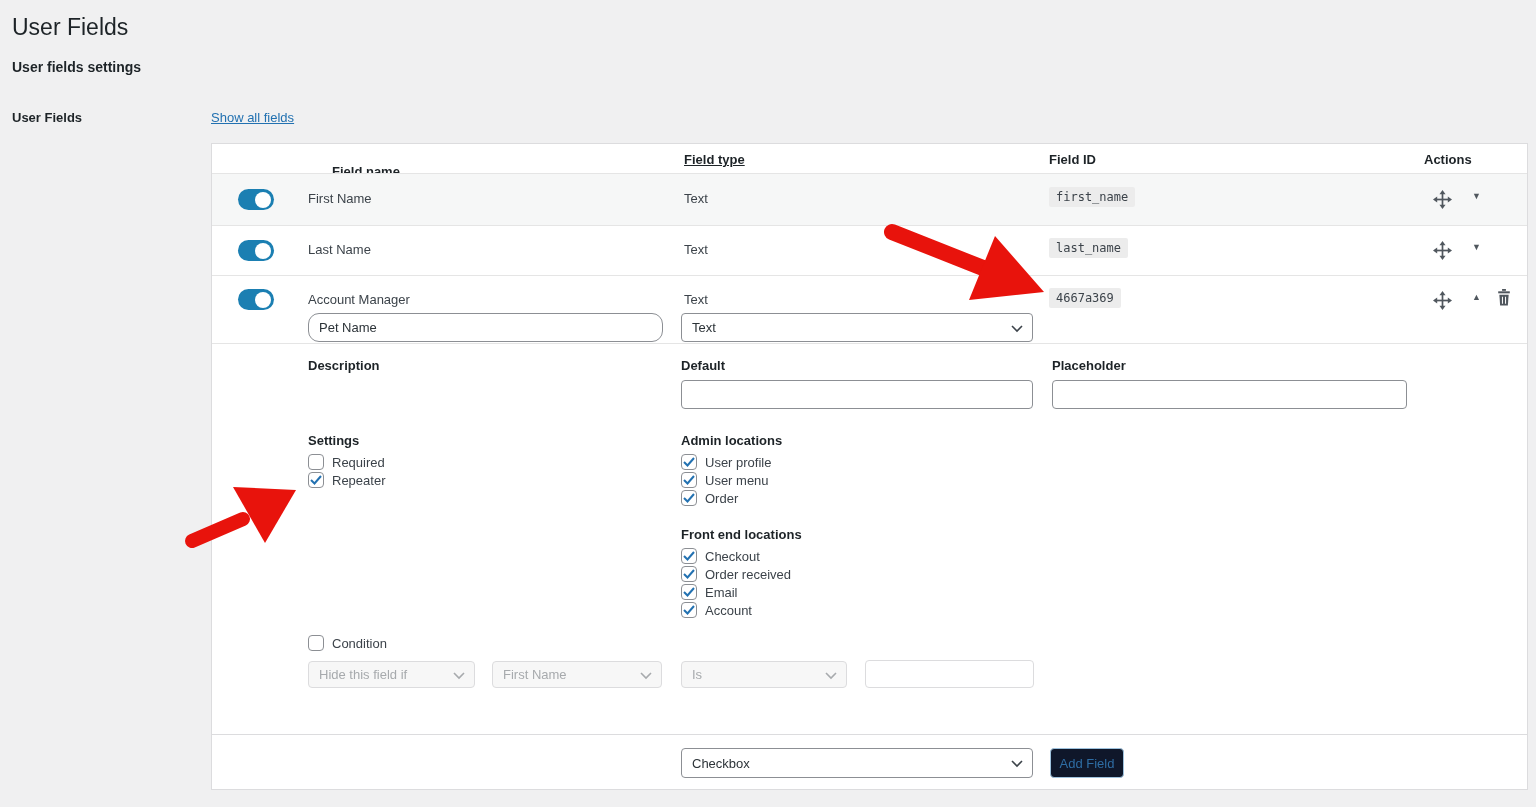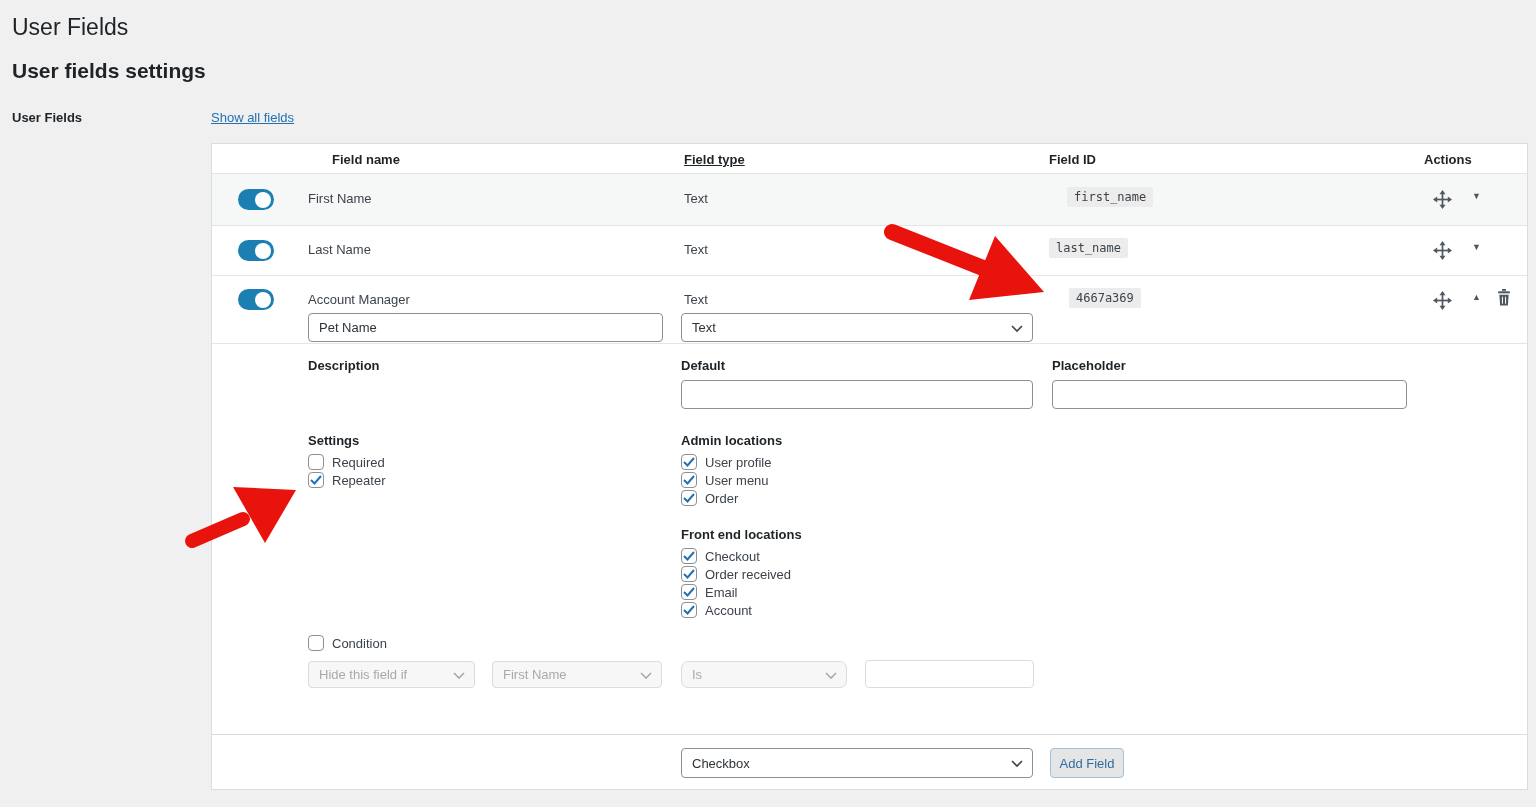--- a/index.html
+++ b/index.html
@@ -7,21 +7,21 @@
   body {
     font-family: "Liberation Sans", sans-serif;
     background: #f0f0f1;
     color: #3c434a;
     font-size: 13px;
   }
   .stage { position: relative; width: 1536px; height: 807px; overflow: hidden; }
   .abs { position: absolute; }
 
   .page-title { font-size: 23px; font-weight: 400; color: #1d2327; }
-  .page-subtitle { font-size: 21px; font-weight: 700; color: #1d2327; }
+  .page-subtitle { font-size: 14px; font-weight: 700; color: #1d2327; }
   .side-label { font-size: 13px; font-weight: 700; color: #1d2327; }
   .link { color: #2271b1; text-decoration: underline; cursor: pointer; font-size: 13px; }
 
   .table {
     position: absolute; left: 211px; top: 143px; width: 1317px; height: 647px;
     background: #fff; border: 1px solid #dcdcde;
   }
   .thead-label { font-weight: 600; color: #1d2327; }
   .row-stripe { background: #f6f7f7; }
   .hline { position: absolute; left: 0; width: 100%; height: 1px; background: #e5e5e5; }
@@ -66,52 +66,52 @@
   .cb {
     width: 16px; height: 16px; border: 1px solid #8c8f94; border-radius: 4px;
     background: #fff; display: inline-flex; align-items: center; justify-content: center;
     cursor: pointer; flex: 0 0 auto;
   }
   .cb svg { display: none; }
   .cb.checked svg { display: block; }
 
   .btn-secondary {
     position: absolute; display: flex; align-items: center; justify-content: center;
-    background: #e5e5e5; border: 1px solid #9ec2dd; border-radius: 4px;
+    background: #0f172a; border: 1px solid #9ec2dd; border-radius: 4px;
     color: #2e6da4; font-size: 13px; cursor: pointer;
     font-family: "Liberation Sans", sans-serif;
   }
 
   .arrow-svg { position: absolute; pointer-events: none; }
 </style>
 </head>
 <body>
 
 <div class="stage">
 
   <h1 class="abs page-title" style="left:12px; top:14px;">User Fields</h1>
   <h2 class="abs page-subtitle" style="left:12px; top:59px;">User fields settings</h2>
   <div class="abs side-label" style="left:12px; top:110px;">User Fields</div>
   <a class="abs link" style="left:211px; top:110px;">Show all fields</a>
 
   <div class="table">
 
-    <div class="abs thead-label" style="left:96px; top:8px;padding-left:24px;">Field name</div>
+    <div class="abs thead-label" style="left:96px; top:20px;padding-left:24px;">Field name</div>
     <div class="abs thead-label" style="left:472px; top:8px;text-decoration:underline;">Field type</div>
     <div class="abs thead-label" style="left:837px; top:8px;">Field ID</div>
     <div class="abs thead-label" style="left:1212px; top:8px;">Actions</div>
     <div class="hline" style="top:29px;"></div>
 
     <div class="abs row-stripe" style="left:0; top:30px; width:1315px; height:51px;">
       <div class="toggle" style="left:26px; top:15px;">
           <span class="knob"></span>
         </div>
       <div class="abs" style="left:96px; top:17px;">First Name</div>
       <div class="abs" style="left:472px; top:17px;">Text</div>
-      <span class="chip abs" style="left:855px; top:13px;text-align:right;">first_name</span>
+      <span class="chip abs" style="left:837px; top:13px;text-align:right;">first_name</span>
       <span class="abs" style="left:1221px; top:16px; cursor:move;">
         <svg width="19" height="19" viewBox="0 0 20 20">
             <g stroke="#50575e" stroke-width="1.8">
               <line x1="10" y1="4" x2="10" y2="16"></line>
               <line x1="4" y1="10" x2="16" y2="10"></line>
             </g>
             <g fill="#50575e">
               <polygon points="10,0 6.8,4.4 13.2,4.4"></polygon>
               <polygon points="10,20 6.8,15.6 13.2,15.6"></polygon>
               <polygon points="0,10 4.4,6.8 4.4,13.2"></polygon>
@@ -146,29 +146,29 @@
       </span>
       <span class="abs ticon" style="left:1260px; top:16px; font-size:9px; cursor:pointer;">▼</span>
     </div>
     <div class="hline" style="top:131px;"></div>
 
     <div class="abs" style="left:0; top:132px; width:1315px; height:67px;">
       <div class="toggle" style="left:26px; top:13px;">
           <span class="knob"></span>
         </div>
       <div class="abs" style="left:96px; top:16px;">Account Manager</div>
-      <input class="txt abs" style="left: 96px; top: 37px; width: 355px; height: 29px;" value="Pet Name">
+      <input class="txt abs" style="left: 96px; top: 37px; width: 355px; height: 29px; border-radius: 11px;" value="Pet Name">
       <div class="abs" style="left:472px; top:16px;">Text</div>
       <div class="select" style="left:469px; top:37px; width:352px; height:29px;">
         <span>Text</span>
         <svg class="chev" width="12" height="8" viewBox="0 0 12 8">
             <path d="M1 1 L6 6 L11 1" fill="none" stroke="#3c434a" stroke-width="1.6"></path>
           </svg>
       </div>
-      <span class="chip abs" style="left:837px; top:12px;margin-left:20px;">4667a369</span>
+      <span class="chip abs" style="left:837px; top:12px;">4667a369</span>
       <span class="abs" style="left:1221px; top:15px; cursor:move;">
         <svg width="19" height="19" viewBox="0 0 20 20">
             <g stroke="#50575e" stroke-width="1.8">
               <line x1="10" y1="4" x2="10" y2="16"></line>
               <line x1="4" y1="10" x2="16" y2="10"></line>
             </g>
             <g fill="#50575e">
               <polygon points="10,0 6.8,4.4 13.2,4.4"></polygon>
               <polygon points="10,20 6.8,15.6 13.2,15.6"></polygon>
               <polygon points="0,10 4.4,6.8 4.4,13.2"></polygon>
@@ -284,21 +284,21 @@
       <svg class="chev" width="12" height="8" viewBox="0 0 12 8">
           <path d="M1 1 L6 6 L11 1" fill="none" stroke="#a7aaad" stroke-width="1.6"></path>
         </svg>
     </div>
     <div class="select disabled" style="left:280px; top:517px; width:170px; height:27px;">
       <span>First Name</span>
       <svg class="chev" width="12" height="8" viewBox="0 0 12 8">
           <path d="M1 1 L6 6 L11 1" fill="none" stroke="#a7aaad" stroke-width="1.6"></path>
         </svg>
     </div>
-    <div class="select disabled" style="left:469px; top:517px; width:166px; height:27px;border-radius:7px;">
+    <div class="select disabled" style="left:469px; top:517px; width:166px; height:27px;">
       <span>Is</span>
       <svg class="chev" width="12" height="8" viewBox="0 0 12 8">
           <path d="M1 1 L6 6 L11 1" fill="none" stroke="#a7aaad" stroke-width="1.6"></path>
         </svg>
     </div>
     <input class="txt abs" style="left: 653px; top: 516px; width: 169px; height: 28px; border-color: rgb(220, 220, 222);">
 
     <div class="hline" style="top:590px; background:#dcdcde;"></div>
     <div class="select" style="left:469px; top:604px; width:352px; height:30px;">
       <span>Checkbox</span>

